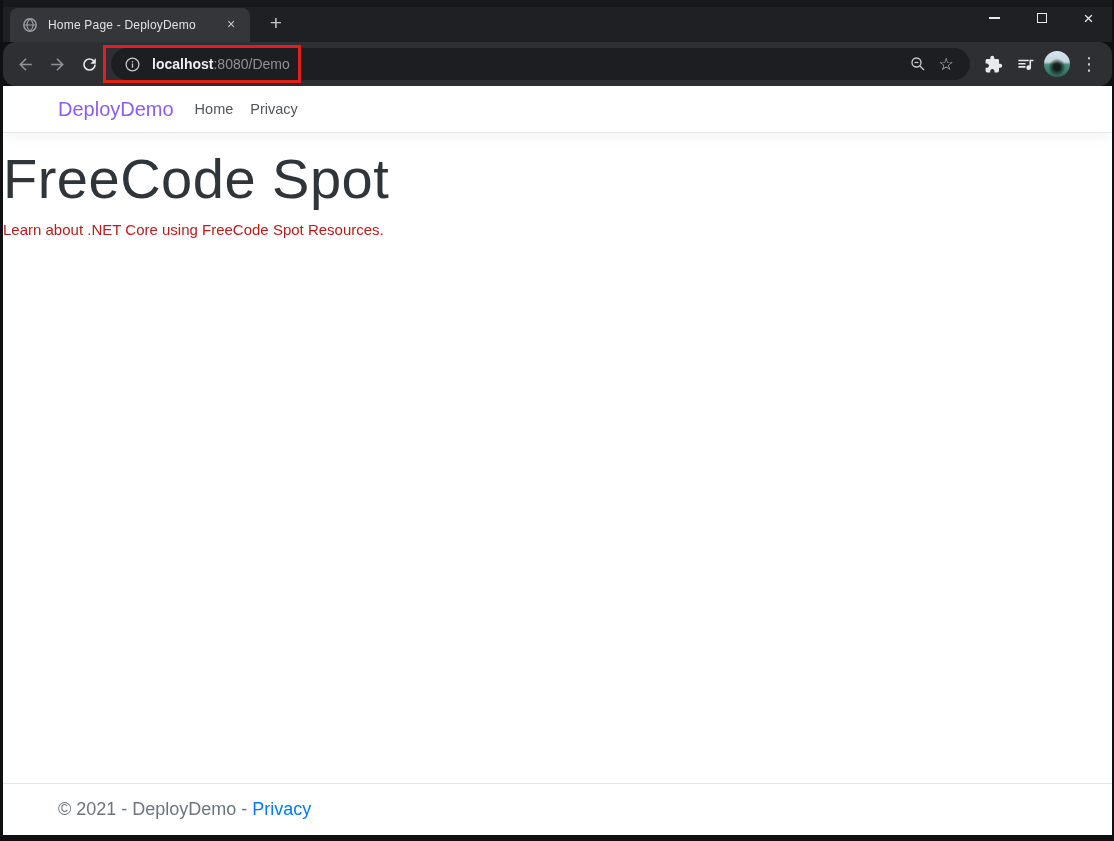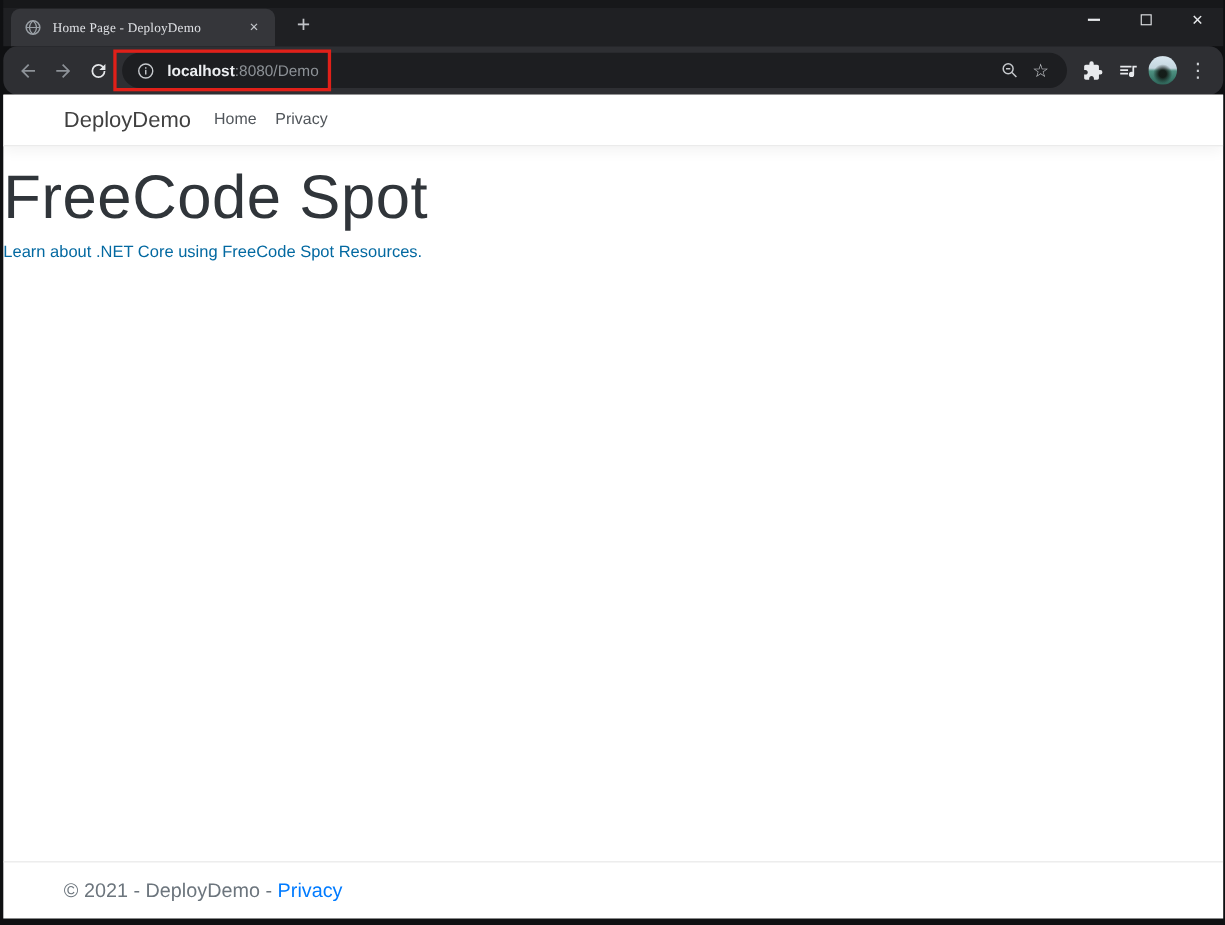--- a/index.html
+++ b/index.html
@@ -9,21 +9,21 @@
     padding: 0 2px 6px 3px; display: flex; flex-direction: column; }
 
   
   .tabstrip { position: relative; height: 42px; flex: none;
     background: linear-gradient(#17181a 0, #17181a 7px, #1f2023 7px); }
   .tab { position: absolute; left: 7px; top: 8px; width: 240px; height: 34px;
     background: #35363a; border-radius: 8px 8px 0 0; display: flex; align-items: center;
     padding: 0 10px 0 12px; color: #dfe1e5; }
   .favicon { width: 16px; height: 16px; flex: none; display: flex; }
   .tab-title { font-size: 12px; flex: 1; margin-left: 10px; white-space: nowrap;
-    overflow: hidden; letter-spacing: .2px; font-family: Liberation Serif, serif; }
+    overflow: hidden; letter-spacing: .2px; }
   .tab-close { flex: none; width: 18px; height: 18px; text-align: center; line-height: 17px;
     font-size: 14px; color: #c3c6ca; border-radius: 50%; cursor: pointer; }
   .newtab { position: absolute; left: 258px; top: 9px; width: 30px; height: 30px;
     color: #c0c3c7; font-size: 21px; font-weight: 300; text-align: center; line-height: 28px; cursor: pointer; }
   .wincontrols { position: absolute; right: 0; top: 0; display: flex; }
   .winbtn { width: 47px; height: 36px; display: flex; align-items: center;
     justify-content: center; cursor: pointer; }
   .glyph-min { width: 11px; height: 1.5px; background: #e8eaed; display: block; }
   .glyph-max { width: 10px; height: 10px; border: 1.5px solid #e8eaed; display: block; }
   .glyph-close { color: #e8eaed; font-size: 17px; line-height: 1; font-weight: 300; }
@@ -50,27 +50,27 @@
   .dots-glyph { font-size: 18px; color: #cfd2d6; line-height: 1; }
   .redbox { position: absolute; left: 100px; top: 3px; width: 198px; height: 38px;
     border: 3px solid #e02019; pointer-events: none; z-index: 5; }
 
   
   .viewport { flex: 1; background: #ffffff; position: relative; overflow: hidden;
     color: #212529; }
   .navbar { height: 47px; display: flex; align-items: center; padding: 0 55px;
     border-bottom: 1px solid #e7e7e7; box-shadow: 0 4px 12px rgba(0,0,0,.05);
     background: #fff; }
-  .brand { font-size: 20px; color: #404040; text-decoration: none; margin-right: 21px; cursor: pointer; text-align: right; }
+  .brand { font-size: 20px; color: #8b5cf6; text-decoration: none; margin-right: 21px; cursor: pointer; text-align: right; }
   .navlinks { display: flex; justify-content: flex-end; }
   .navlink { font-size: 14.5px; color: #51565b; text-decoration: none; margin-right: 17px; cursor: pointer; }
   .hero { padding-top: 13px; }
   .hero h1 { margin: 0; font-size: 56px; font-weight: 300; color: #30353a;
     letter-spacing: .5px; line-height: 1.18; }
-  .hero p { margin: 9px 0 0 0; font-size: 15px; color: #0369a1; }
+  .hero p { margin: 9px 0 0 0; font-size: 15px; color: #b91c1c; }
   footer { position: absolute; left: 0; right: 0; bottom: 0; border-top: 1px solid #e6e6e6;
     padding: 15px 55px 16px; font-size: 18px; color: #6c757d; line-height: 20px; }
   footer a { color: #007bff; text-decoration: none; cursor: pointer; }
 </style>
 </head>
 <body>
 
 <div class="window">
 
   <div class="tabstrip">

